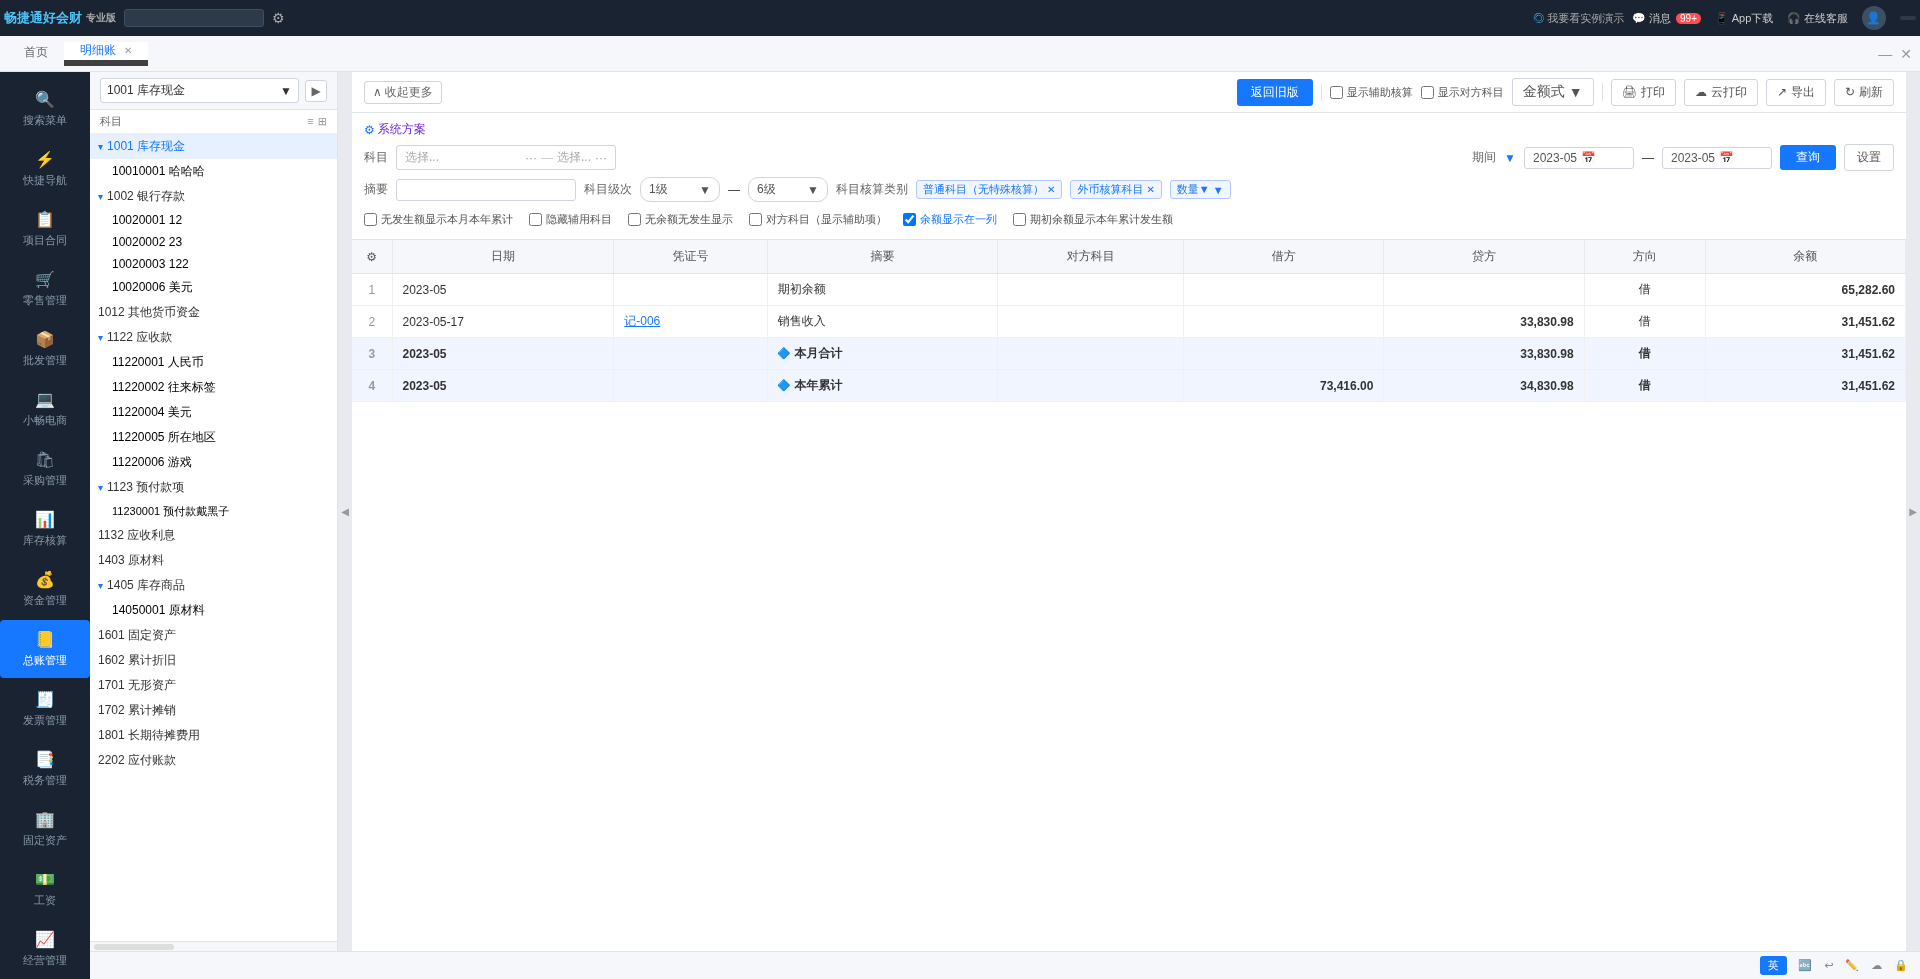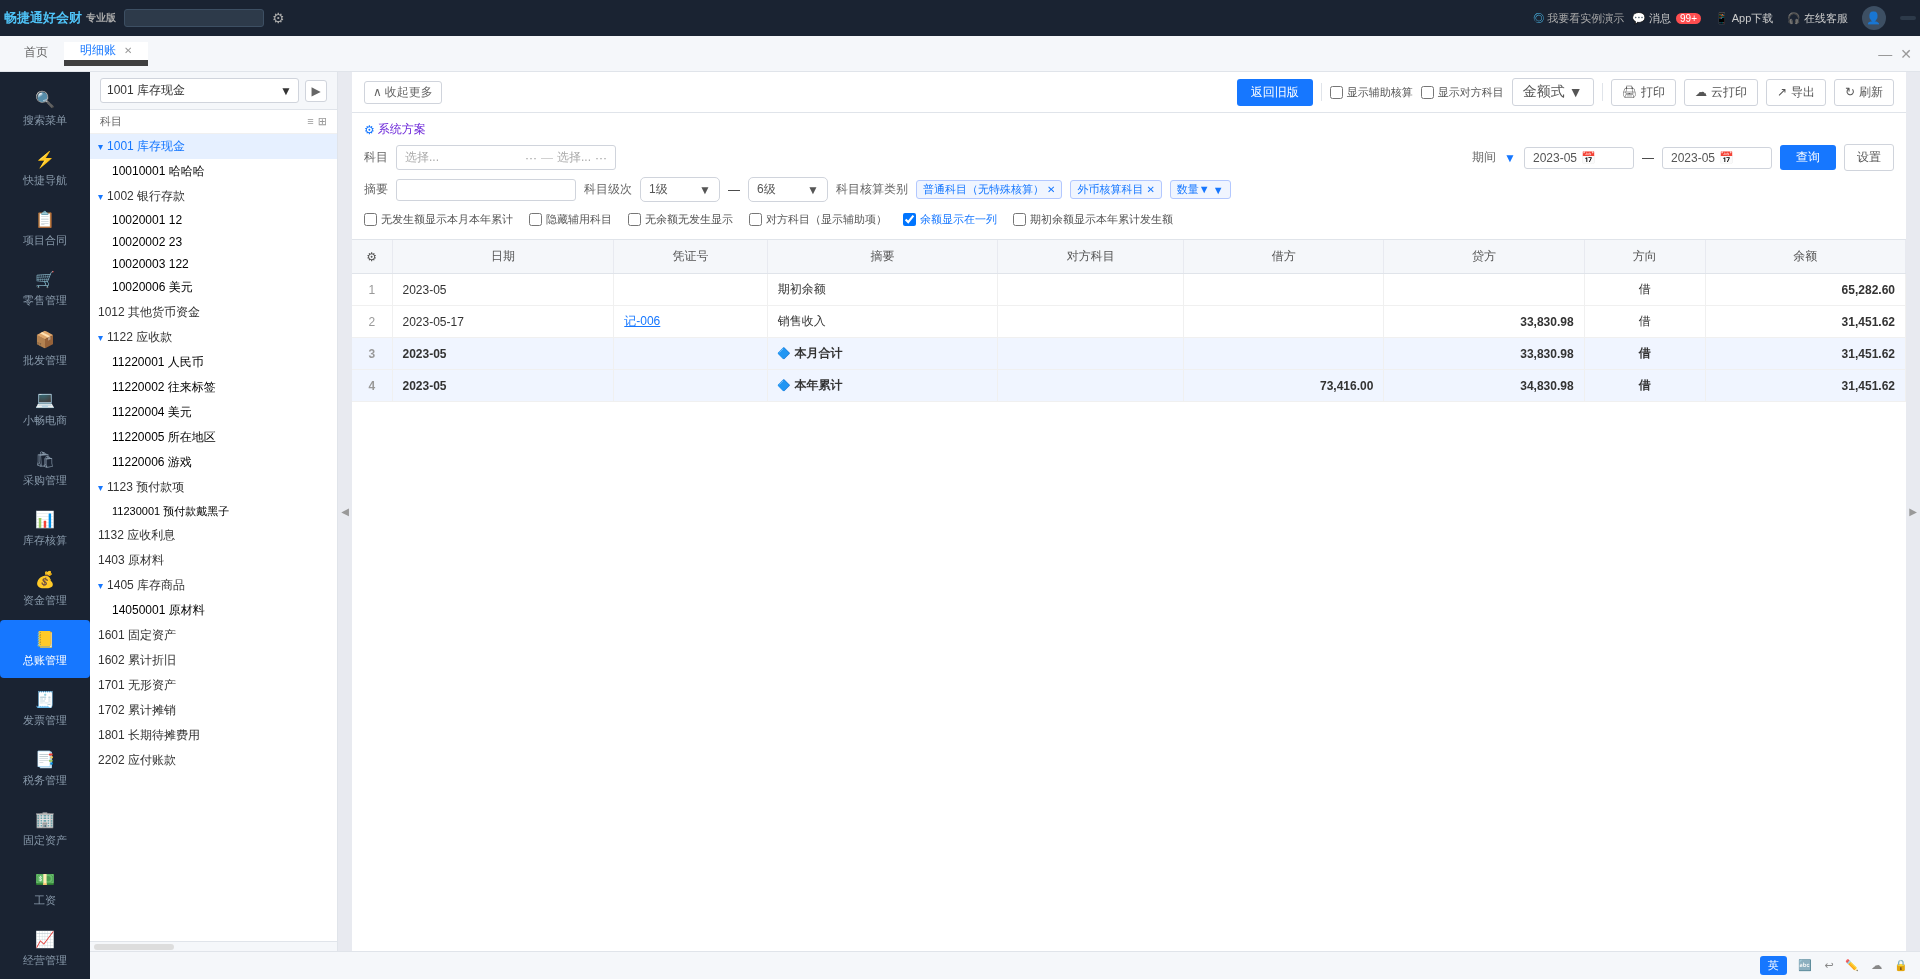--- a/index.html
+++ b/index.html
@@ -58,21 +58,21 @@
     .btn-dropdown { border: 1px solid #d0d4dc; border-radius: 3px; padding: 4px 10px; font-size: 14px; cursor: pointer; color: #555; background: white; display: flex; align-items: center; gap: 4px; }
     .checkbox-group { display: flex; align-items: center; gap: 4px; font-size: 11px; color: #555; cursor: pointer; }
     .checkbox-group input { margin: 0; }
     .divider-v { width: 1px; height: 18px; background: #e0e4ea; }
 
     
     .query-panel { background: white; border-bottom: 1px solid #e0e4ea; padding: 8px 12px; display: flex; flex-direction: column; gap: 6px; }
     .query-row { display: flex; align-items: center; gap: 8px; flex-wrap: wrap; }
     .query-label { font-size: 12px; color: #666; white-space: nowrap; }
     .query-input { border: 1px solid #d0d4dc; border-radius: 3px; padding: 3px 8px; font-size: 12px; color: #ccc; width: 200px; }
-    .query-select { border: 1px solid #d0d4dc; border-radius: 5px; padding: 3px 8px; font-size: 12px; color: #555; width: 80px; display: flex; align-items: center; justify-content: space-between; cursor: pointer; }
+    .query-select { border: 1px solid #d0d4dc; border-radius: 10px; padding: 3px 8px; font-size: 12px; color: #555; width: 80px; display: flex; align-items: center; justify-content: space-between; cursor: pointer; }
     .query-date { border: 1px solid #d0d4dc; border-radius: 3px; padding: 3px 8px; font-size: 12px; color: #555; width: 110px; display: flex; align-items: center; gap: 4px; cursor: pointer; }
     .tag-x { display: inline-flex; align-items: center; background: #f0f5ff; border: 1px solid #b3c8ff; border-radius: 3px; padding: 1px 6px; font-size: 11px; color: #1677ff; gap: 3px; cursor: pointer; }
     .tag-x-close { color: #1677ff; font-size: 10px; }
     .btn-query { background: #1677ff; color: white; border: none; border-radius: 3px; padding: 4px 16px; font-size: 12px; cursor: pointer; margin-left: auto; }
     .btn-setting { border: 1px solid #d0d4dc; border-radius: 3px; padding: 4px 12px; font-size: 12px; cursor: pointer; color: #555; background: white; }
     .query-panel-header { display: flex; align-items: center; gap: 6px; }
     .scheme-btn { color: #1677ff; font-size: 12px; cursor: pointer; display: flex; align-items: center; gap: 3px; }
     .collapse-btn { color: #666; font-size: 12px; cursor: pointer; display: flex; align-items: center; gap: 3px; border: 1px solid #d0d4dc; border-radius: 3px; padding: 2px 8px; }
 
     

